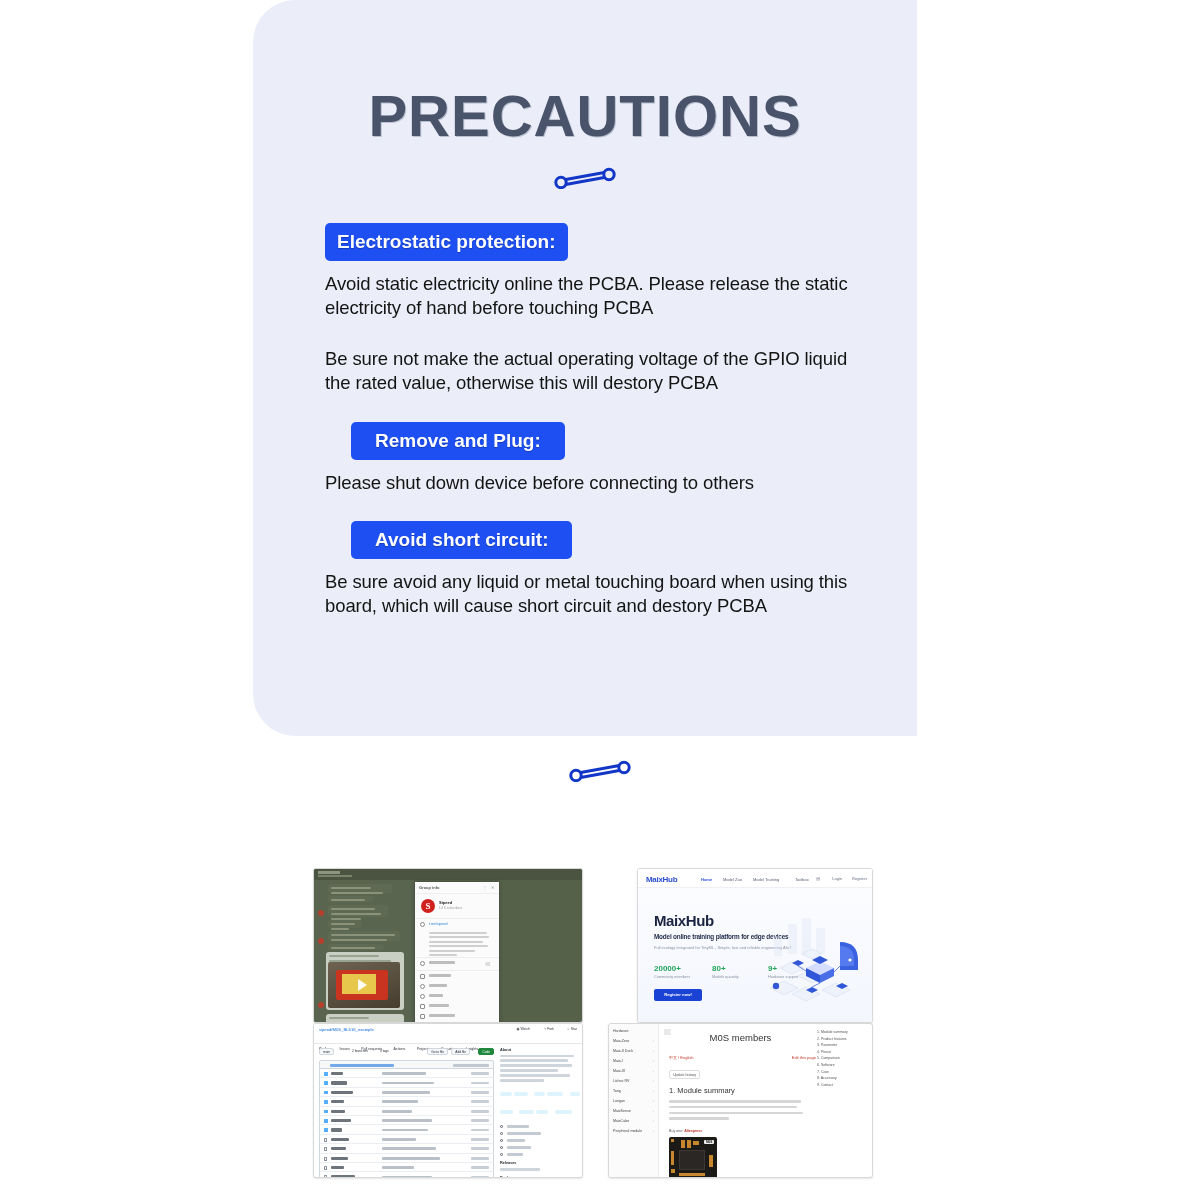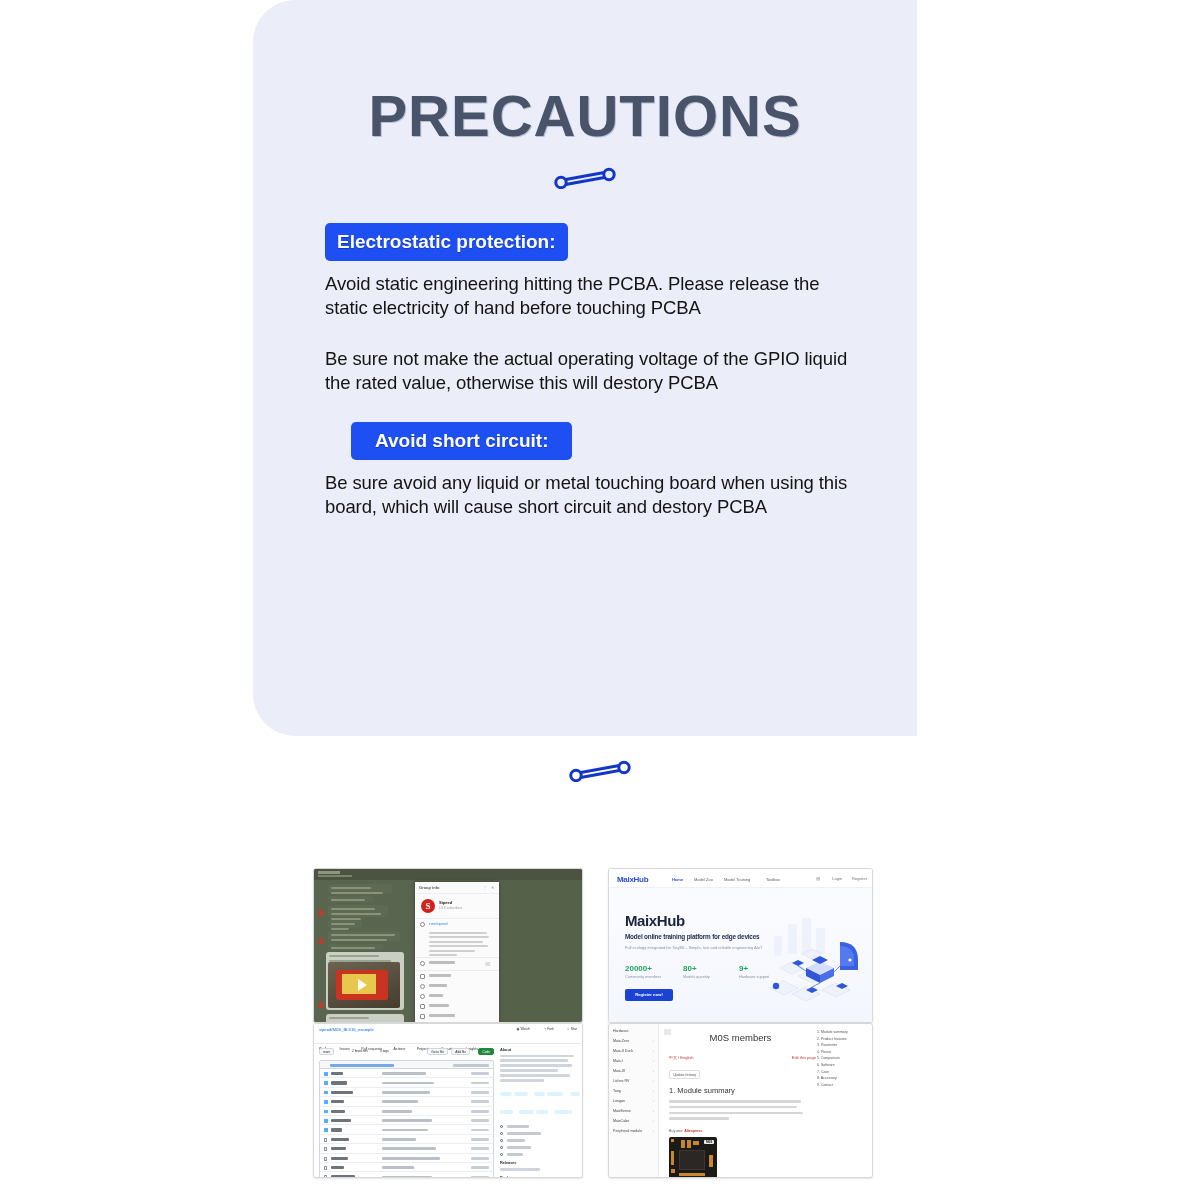--- a/index.html
+++ b/index.html
@@ -114,21 +114,21 @@
   .gi-link { position:absolute; left:14px; font-size:3.6px; color:#2a7fd4; }
   .gi-para { position:absolute; left:14px; width:62px; }
   .gi-para .pl { height:2px; background:#cfcfcf; margin-bottom:2.4px; border-radius:1px; }
   .gi-row { position:absolute; left:0; width:100%; height:10px; }
   .gi-row .ri { position:absolute; left:5px; top:3px; width:5px; height:5px; border:0.6px solid #8b8b8b; border-radius:1px; }
   .gi-row .rl { position:absolute; left:14px; top:3px; height:3px; background:#bdbdbd; border-radius:1px; }
   .gi-toggle { position:absolute; right:5px; top:3.5px; width:9px; height:4.5px; border-radius:3px; background:#ddd; }
   .gi-toggle i { position:absolute; right:0.5px; top:0.5px; width:3.5px; height:3.5px; border-radius:50%; background:#fff; }
 
   
-  .maixhub { background:#ffffff; }
+  .maixhub { background:#ffffff;margin-left:29px; }
   .mh-nav { position:absolute; left:0;top:0;width:100%;height:19px; background:#fff; border-bottom:1px solid #eef0f4; }
   .mh-logo { position:absolute; left:8px; top:6px; font-size:8px; font-weight:bold; color:#2b4fd1; letter-spacing:-0.3px; }
   .mh-nav-item { position:absolute; top:8px; font-size:4px; color:#5a6275; }
   .mh-nav-item.active { color:#2b4fd1; font-weight:bold; }
   .mh-right { position:absolute; top:7px; font-size:4px; color:#6b7285; }
   .mh-hero { position:absolute; left:0; top:19px; width:100%; height:136px; background:linear-gradient(180deg,#fbfcff 0%, #f3f6fd 100%); }
   .mh-title { position:absolute; left:16px; top:24px; font-size:15px; font-weight:bold; color:#1a2340; letter-spacing:-0.4px; }
   .mh-sub { position:absolute; left:16px; top:45px; font-size:6.4px; font-weight:bold; color:#1f2a46; letter-spacing:-0.2px; }
   .mh-desc { position:absolute; left:16px; top:57px; font-size:4px; color:#8b93a6; }
   .mh-stat { position:absolute; top:76px; }
@@ -202,27 +202,33 @@
       <circle cx="10" cy="19.5" r="5.2" fill="#ebeef8" stroke="#1236c7" stroke-width="3"></circle>
       <circle cx="58" cy="11.5" r="5.2" fill="#ebeef8" stroke="#1236c7" stroke-width="3"></circle>
     </svg>
 
     <div class="items">
 
       <div class="item">
         <div class="badge-row">
           <span class="badge">Electrostatic protection:</span>
         </div>
-        <div class="body-text">Avoid static engineering hitting the PCBA. Please release the static electricity of  hand before touching PCBA</div>
+        <div class="body-text">Avoid static electricity online the PCBA. Please release the static electricity of  hand before touching PCBA</div>
       </div>
 
       <div class="item">
         <div class="body-text">Be sure not make the actual operating voltage of the GPIO liquid the rated value, otherwise this will destory PCBA</div>
       </div>
 
+      <div class="item">
+        <div class="badge-row">
+          <span class="badge indent">Remove and Plug:</span>
+        </div>
+        <div class="body-text">Please shut down device before connecting to others</div>
+      </div>
 
       <div class="item">
         <div class="badge-row">
           <span class="badge indent">Avoid short circuit:</span>
         </div>
         <div class="body-text">Be sure avoid any liquid or metal touching board when using this board, which will cause short circuit and destory PCBA</div>
       </div>
 
     </div>
   </div>

